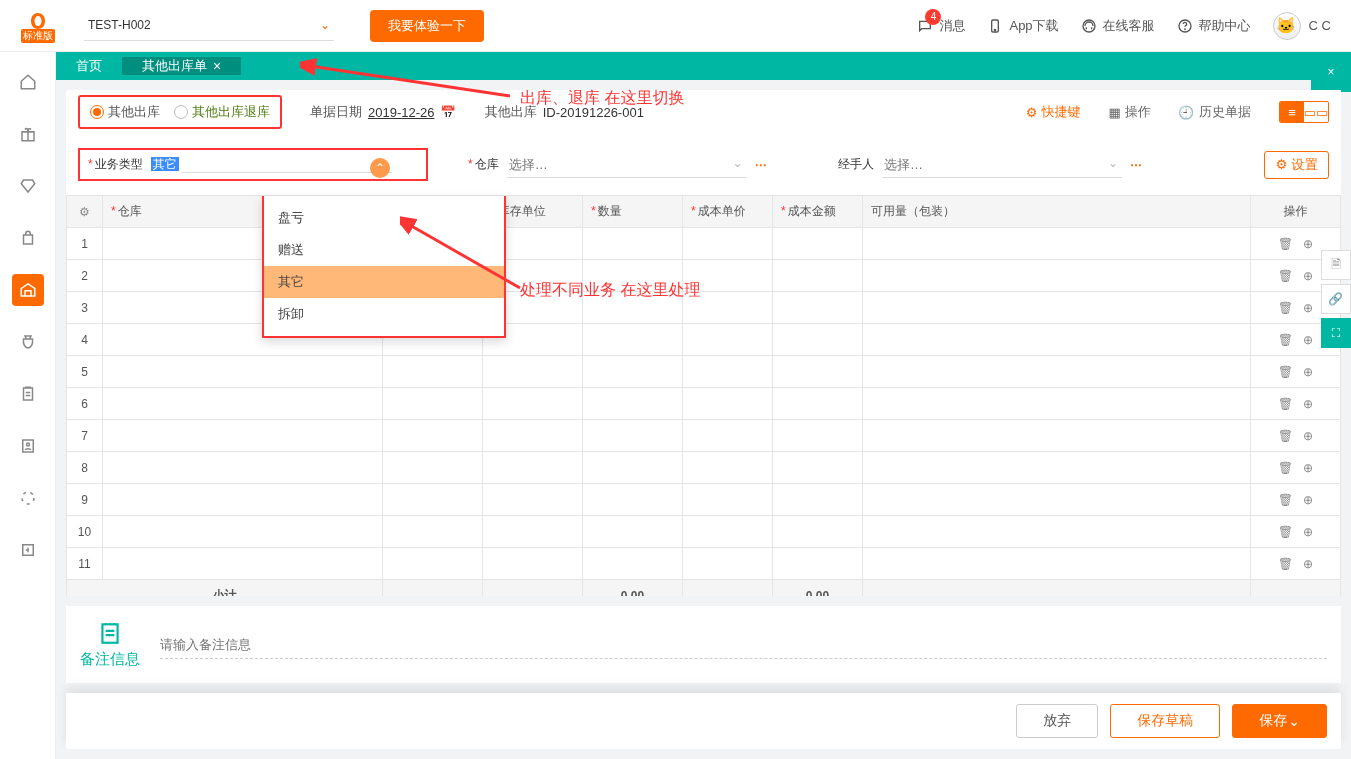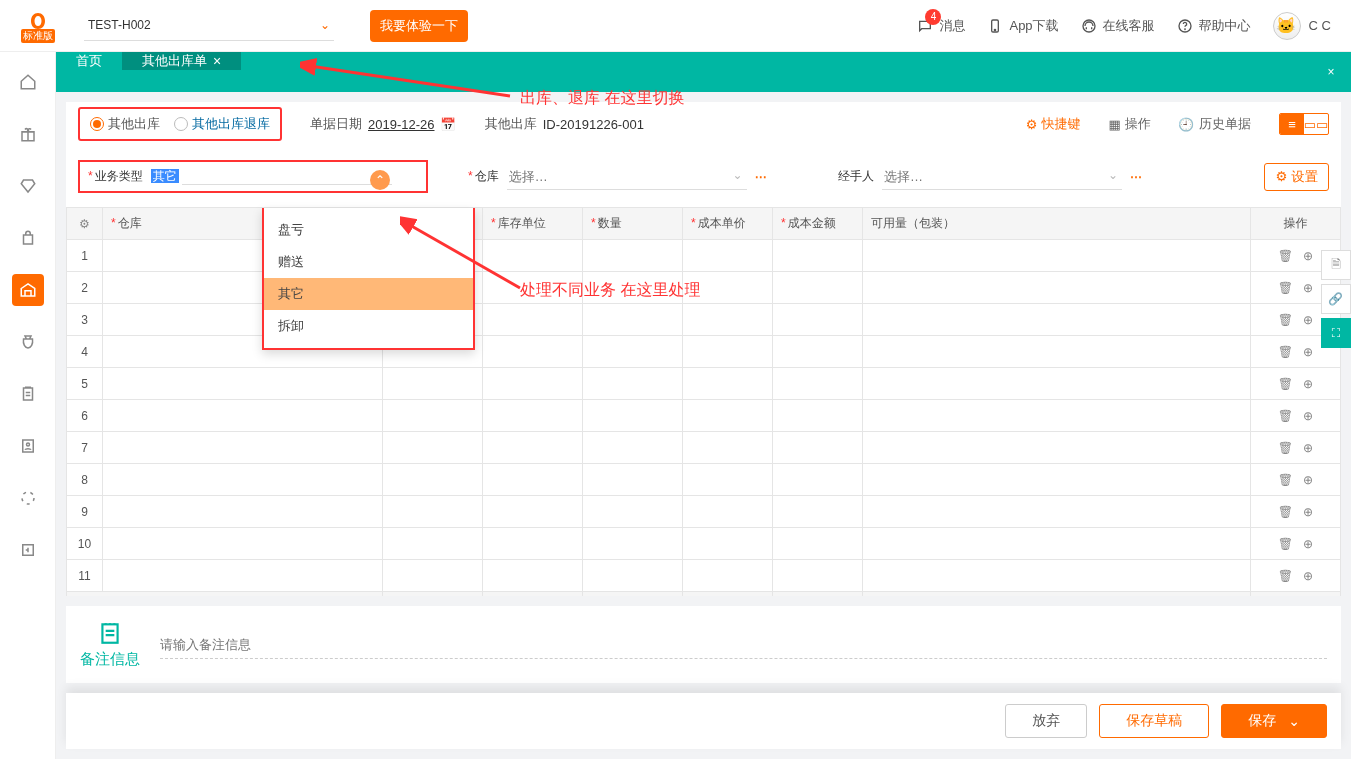--- a/index.html
+++ b/index.html
@@ -7,51 +7,51 @@
   .root{display:flex;flex-direction:column;width:1351px;height:759px;position:relative}
 
   
   .topbar{height:52px;display:flex;align-items:center;padding:0 20px;border-bottom:1px solid #eee}
   .logo{width:36px;height:36px;display:flex;flex-direction:column;align-items:center;justify-content:center;margin-right:4px}
   .logo-badge{background:#ff6a00;color:#fff;font-size:10px;padding:0 2px;border-radius:2px;margin-top:-4px}
   .logo svg{width:24px;height:24px}
   .org-select{margin-left:24px;width:250px;border-bottom:1px solid #ddd;display:flex;align-items:center;height:30px;justify-content:space-between;padding:0 4px}
   .org-select .caret{color:#ff6a00}
   .gear{margin-left:12px;color:#888;display:flex}
-  .cta-btn{margin-left:24px;background:#ff6a00;color:#fff;border:none;border-radius:4px;height:32px;padding:0 10px;font-size:13px;cursor:pointer}
+  .cta-btn{margin-left:24px;background:#ff6a00;color:#fff;border:none;border-radius:4px;height:32px;padding:0 18px;font-size:13px;cursor:pointer}
   .topbar .sp{flex:1}
   .top-link{display:flex;align-items:center;margin-left:22px;color:#555;cursor:pointer;position:relative;font-size:13px}
   .top-link svg{width:16px;height:16px;margin-right:6px}
   .badge{position:absolute;top:-8px;left:8px;background:#ff3b30;color:#fff;border-radius:8px;min-width:16px;height:16px;font-size:10px;display:flex;align-items:center;justify-content:center}
   .avatar{margin-left:22px;width:28px;height:28px;border-radius:14px;background:linear-gradient(#fff,#eee);border:1px solid #ccc;display:flex;align-items:center;justify-content:center;font-size:16px}
 
   
   .body{flex:1;display:flex;min-height:0}
   .sidebar{width:56px;background:#fff;border-right:1px solid #eee;display:flex;flex-direction:column;align-items:center;padding-top:14px;gap:20px}
   .sb-item{width:32px;height:32px;display:flex;align-items:center;justify-content:center;border-radius:4px;color:#888;cursor:pointer}
   .sb-item.active{background:#ff6a00;color:#fff}
   .sb-item svg{width:18px;height:18px}
 
   .main{flex:1;display:flex;flex-direction:column;min-height:0;background:#f2f3f5}
 
   
-  .ctabs{height:40px;background:#00b7a3;display:flex;align-items:flex-start;color:#fff;position:relative}
+  .ctabs{height:28px;background:#00b7a3;display:flex;align-items:center;color:#fff;position:relative}
   .ctab{padding:0 20px;display:flex;align-items:center;font-size:13px;cursor:pointer;position:relative}
   .ctab.home{background:#00b7a3}
   .ctab.active{background:#008f7f}
   .ctab .x{margin-left:6px;font-size:14px}
   .ctabs .close-all{position:absolute;right:0;top:0;width:40px;height:40px;display:flex;align-items:center;justify-content:center;background:#00b7a3;cursor:pointer}
 
   
   .tbar{height:44px;background:#fff;margin:10px 10px 0;display:flex;align-items:center;padding:0 12px;gap:28px;font-size:13px;color:#555;position:relative}
   .radio-grp{display:flex;align-items:center;gap:14px;border:2px solid #f33;padding:6px 10px;border-radius:3px}
   .radio{display:flex;align-items:center;gap:4px;cursor:pointer}
   .radio .dot{width:14px;height:14px;border-radius:7px;border:1px solid #ff6a00;display:flex;align-items:center;justify-content:center}
   .radio.on .dot::after{content:"";width:8px;height:8px;border-radius:4px;background:#ff6a00}
-  .radio.off{color:#0369a1}
+  .radio.off{color:#4d7c0f}
   .radio.off .dot{border-color:#bbb}
   .tfld{display:flex;align-items:center;gap:6px}
   .tfld .val{color:#333}
   .tfld .cal{color:#ff6a00}
   .tbar .sp{flex:1}
   .tlnk{display:flex;align-items:center;gap:4px;color:#666;cursor:pointer}
   .tlnk.or{color:#ff6a00}
   .viewtoggle{display:flex;border:1px solid #ff6a00;border-radius:2px;overflow:hidden}
   .viewtoggle span{width:24px;height:20px;display:flex;align-items:center;justify-content:center}
   .viewtoggle .on{background:#ff6a00;color:#fff}
@@ -65,21 +65,21 @@
   .sel-wrap{position:relative}
   .sel-wrap .car{position:absolute;right:4px;top:4px;color:#bbb}
   .dots{color:#ff6a00;font-weight:bold;letter-spacing:1px;cursor:pointer}
   .setting-btn{margin-left:auto;border:1px solid #ff6a00;color:#ff6a00;background:#fff;height:28px;padding:0 10px;border-radius:3px;display:flex;align-items:center;gap:4px;cursor:pointer}
 
   
   .field-box{border:2px solid #f33;padding:6px 8px;position:relative}
   .sel-wrap .up{position:absolute;right:2px;top:2px;width:20px;height:20px;border-radius:10px;background:#ff9a4d;display:flex;align-items:center;justify-content:center;color:#fff}
 
   
-  .dd{position:absolute;left:182px;top:46px;width:213px;background:#fff;box-shadow:0 4px 10px rgba(0,0,0,.15);z-index:10;border:2px solid #f33;border-top:none;padding:6px 0}
+  .dd{position:absolute;left:182px;top:46px;width:244px;background:#fff;box-shadow:0 4px 10px rgba(0,0,0,.15);z-index:10;border:2px solid #f33;border-top:none;padding:6px 0}
   .dd-item{height:32px;display:flex;align-items:center;padding:0 14px;cursor:pointer;font-size:13px;color:#444}
   .dd-item.sel{background:#ffb877}
   .bztype-sel{background:#3a8cff;color:#fff;padding:0 2px}
 
   
   .tbl-wrap{background:#fff;margin:0 10px;flex:1;overflow:auto;position:relative}
   table{border-collapse:collapse;width:100%;table-layout:fixed}
   th,td{border:1px solid #e5e5e5;height:32px;font-size:12px;padding:0 8px;text-align:left;color:#555}
   th{background:#f5f5f5;font-weight:normal}
   .c-idx{width:36px;text-align:center}
@@ -92,21 +92,21 @@
 
   
   .remark{background:#fff;margin:10px;display:flex;align-items:center;padding:14px;gap:20px}
   .remark .ico{display:flex;flex-direction:column;align-items:center;color:#00b7a3;gap:4px;font-size:15px}
   .remark input{flex:1;border:none;border-bottom:1px dashed #ccc;height:28px;font-size:13px;outline:none}
 
   
   .footer{background:#fff;margin:0 10px 10px;height:56px;display:flex;align-items:center;justify-content:flex-end;padding:0 14px;gap:12px;box-shadow:0 -6px 10px rgba(0,0,0,.08)}
   .btn{height:34px;padding:0 26px;border-radius:3px;font-size:14px;cursor:pointer;border:1px solid #ccc;background:#fff;color:#555}
   .btn.outline{border-color:#ff6a00;color:#ff6a00}
-  .btn.primary{background:#ff6a00;color:#fff;border-color:#ff6a00;display:flex;align-items:center;gap:12px}
+  .btn.primary{background:#ff6a00;color:#fff;border-color:#ff6a00;display:flex;align-items:center;gap:1px}
 
   
   .anno{position:absolute;color:#f33;font-size:16px;pointer-events:none;font-weight:500;z-index:30}
   .arrow{position:absolute;pointer-events:none;z-index:30}
 
   
   .rail{position:absolute;right:0;top:250px;display:flex;flex-direction:column;gap:4px}
   .rail-btn{width:30px;height:30px;background:#fff;border:1px solid #ddd;display:flex;align-items:center;justify-content:center;color:#888;cursor:pointer}
   .rail-btn.teal{background:#00b7a3;color:#fff;border-color:#00b7a3}
 </style>

